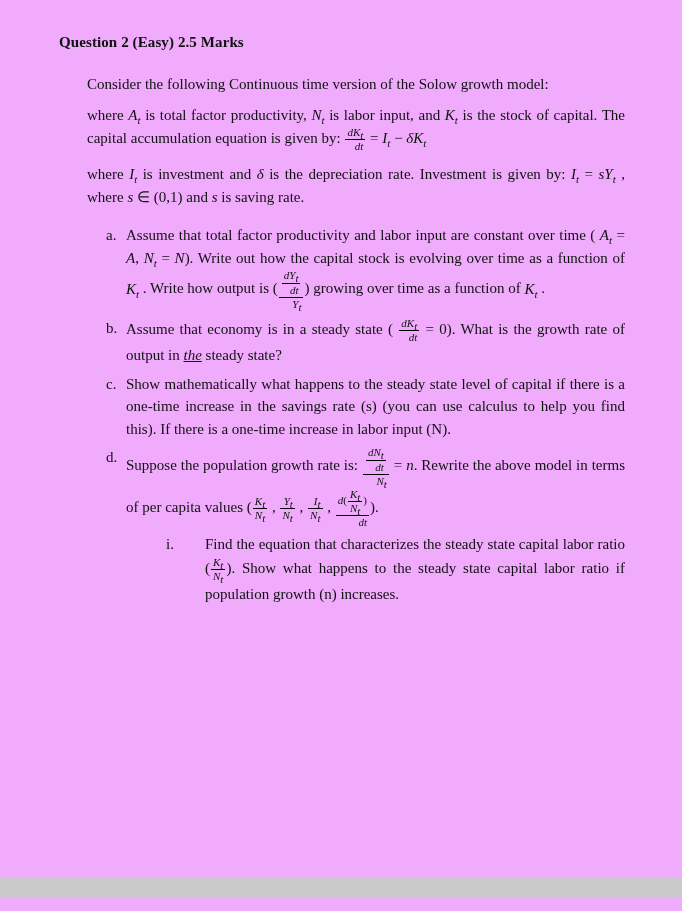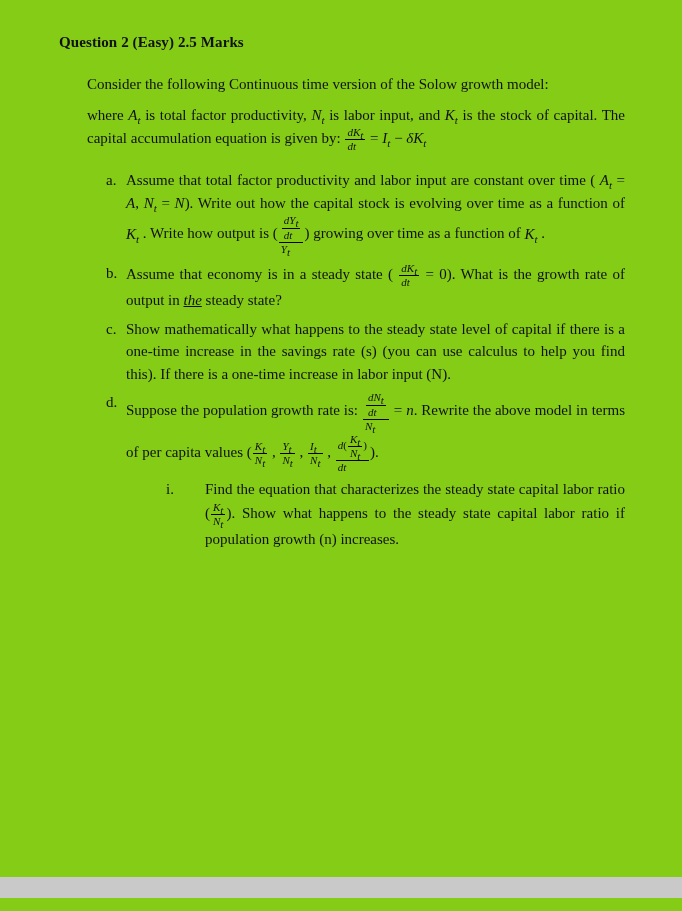--- a/index.html
+++ b/index.html
@@ -11,21 +11,21 @@
     width: 682px;
     height: 911px;
     position: relative;
     overflow: hidden;
     font-family: "Liberation Serif", serif;
     color: #111;
   }
   .page {
     position: absolute;
     inset: 0;
-    background: #84cc16;
+    background: #f0abfc;
   }
   .content {
     position: absolute;
     left: 59px;
     top: 34px;
     width: 566px;
   }
   .heading {
     font-size: 15px;
     font-weight: bold;
@@ -44,21 +44,21 @@
   i { font-style: italic; }
   u { text-decoration: underline; font-style: italic; }
   sup, sub {
     font-size: 11px;
     line-height: 0;
   }
   
   .fr {
     display: inline-block;
     vertical-align: middle;
-    text-align: left;
+    text-align: right;
     font-size: 11px;
     line-height: 1.2;
     margin: 0 1px;
   }
   .fr .n {
     display: block;
     border-bottom: 1px solid #000;
     padding: 0 2px;
   }
   .fr .d {
@@ -118,20 +118,21 @@
 <body>
 
 <div class="page">
   <div class="content">
 
     <div class="heading">Question 2 (Easy) 2.5 Marks</div>
 
     <div class="bodytext">
       <p>Consider the following Continuous time version of the Solow growth model:</p>
       <p class="eqline">where <i>A<sub>t</sub></i> is total factor productivity, <i>N<sub>t</sub></i> is labor input, and <i>K<sub>t</sub></i> is the stock of capital. The capital accumulation equation is given by: <span class="fr"><span class="n"><i>dK<sub>t</sub></i></span><span class="d"><i>dt</i></span></span> = <i>I<sub>t</sub></i> − <i>δK<sub>t</sub></i></p>
+      <p>where <i>I<sub>t</sub></i> is investment and <i>δ</i> is the depreciation rate. Investment is given by: <i>I<sub>t</sub></i> = <i>sY<sub>t</sub></i> , where <i>s</i> ∈ (0,1) and <i>s</i> is saving rate.</p>
 
       <div class="parts">
 
         <div class="part-row">
           <span class="part-marker">a.</span>
           <div class="part-body">Assume that total factor productivity and labor input are constant over time ( <i>A<sub>t</sub></i> = <i>A</i>, <i>N<sub>t</sub></i> = <i>N</i>). Write out how the capital stock is evolving over time as a function of <i>K<sub>t</sub></i> . Write how output is (<span class="fr"><span class="n"><span class="fr"><span class="n"><i>dY<sub>t</sub></i></span><span class="d"><i>dt</i></span></span></span><span class="d"><i>Y<sub>t</sub></i></span></span>) growing over time as a function of <i>K<sub>t</sub></i> .</div>
         </div>
 
         <div class="part-row">
           <span class="part-marker">b.</span>

